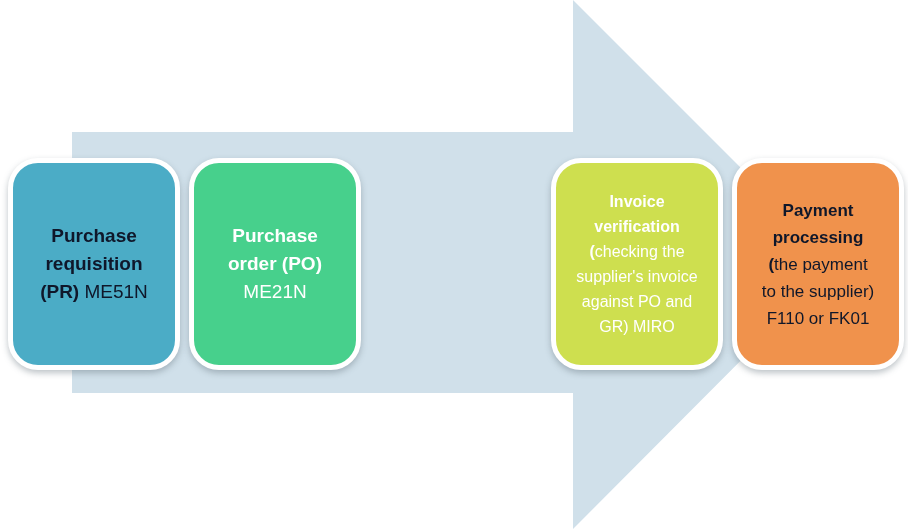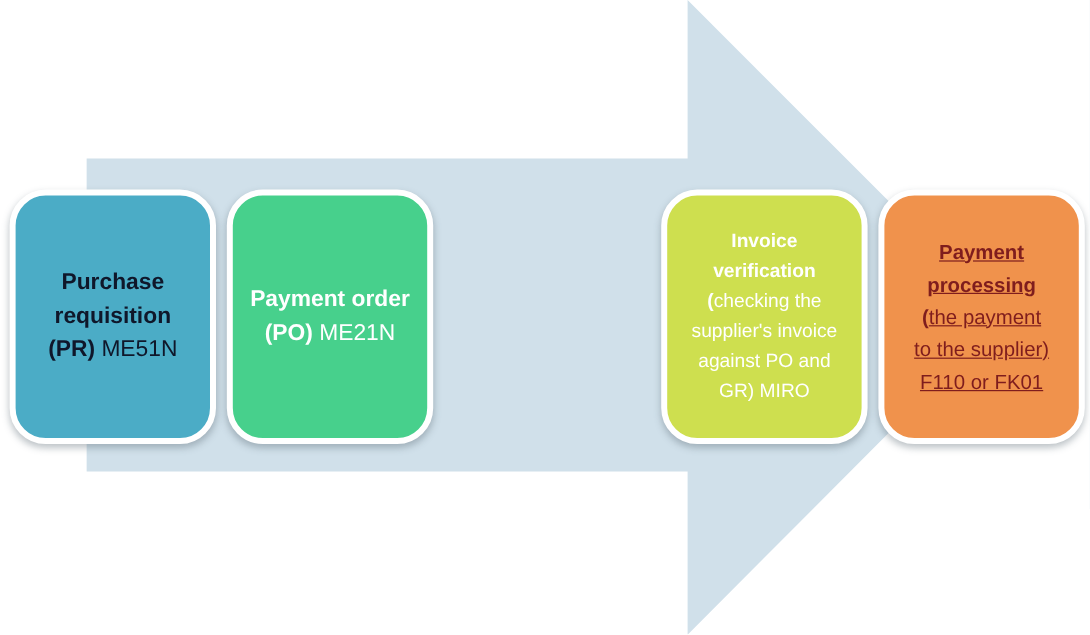--- a/index.html
+++ b/index.html
@@ -48,25 +48,25 @@
 
 <div class="canvas" style="background: rgb(255, 255, 255);">
 
   <div class="arrow" style="background: rgb(208, 224, 234);"></div>
 
   <div class="step s0" style="background: rgb(75, 172, 198); color: #0f172a;">
     <div class="label"><span class="b">Purchase requisition (PR)</span><span> ME51N</span></div>
   </div>
 
   <div class="step s1" style="background: rgb(71, 208, 140); color: rgb(255, 255, 255);">
-    <div class="label"><span class="b">Payment order (PO)</span><span> ME21N</span></div>
+    <div class="label"><span class="b">Purchase order (PO)</span><span> ME21N</span></div>
   </div>
 
 
   <div class="step s3" style="background: rgb(206, 223, 79); color: rgb(255, 255, 255);">
     <div class="label"><span class="b">Invoice verification (</span><span>checking the supplier's invoice against PO and GR) MIRO</span></div>
   </div>
 
-  <div class="step s4" style="background: rgb(240, 146, 76); color: #7f1d1d; text-decoration: underline;">
+  <div class="step s4" style="background: rgb(240, 146, 76); color: #0f172a;">
     <div class="label"><span class="b">Payment processing (</span><span>the payment to the supplier) F110 or FK01</span></div>
   </div>
 
 </div>
 
 </body></html>

